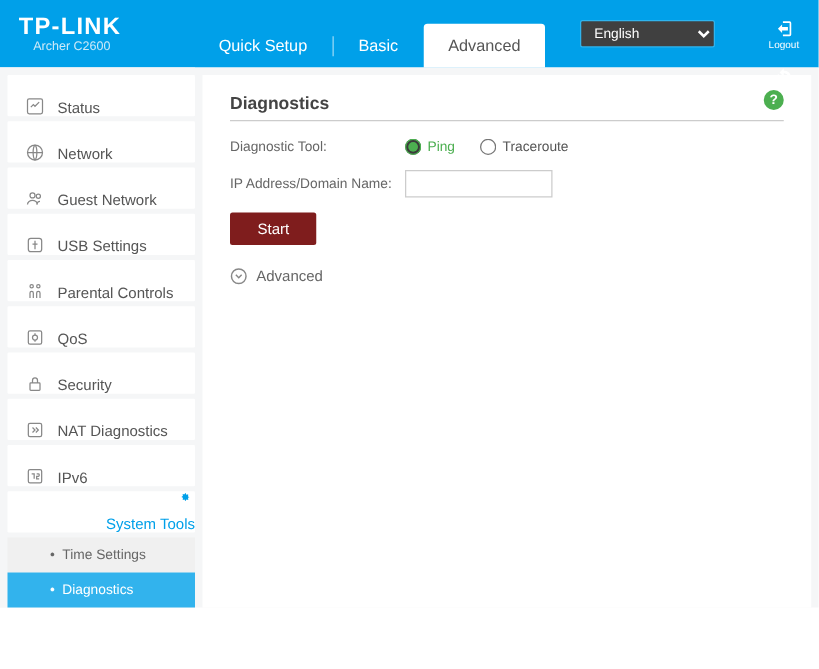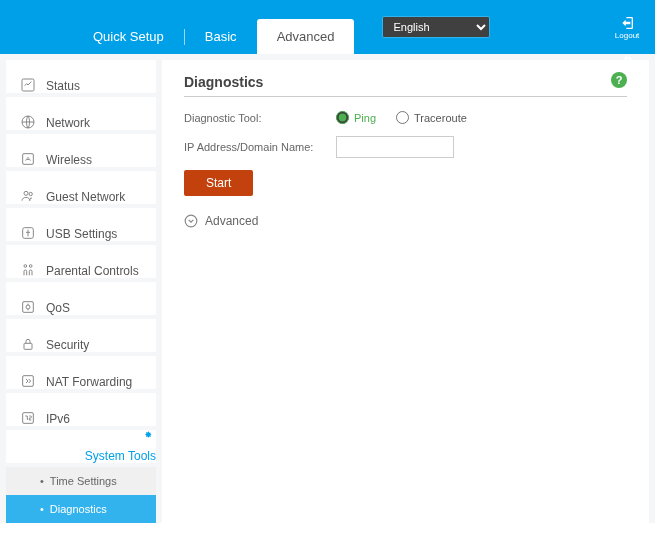--- a/index.html
+++ b/index.html
@@ -28,39 +28,43 @@
 .menu-item svg { width: 16px; height: 16px; fill: none; stroke: #888; stroke-width: 1.5; }
 .menu-item.active svg { stroke: #00a0e9; fill: #00a0e9; }
 .sub-item { width: 150px; height: 28px; display: flex; align-items: center; padding-left: 34px; font-size: 11px; cursor: pointer; color: #666; background: #f0f0f0; }
 .sub-item::before { content: "•"; margin-right: 6px; }
 .sub-item.active { background: #32b3ed; color: #fff; }
 
 .content { flex: 1; padding: 14px 22px; background: #fff; margin: 6px 6px 0 6px; position: relative; }
 .page-title { font-size: 14px; font-weight: bold; color: #444; border-bottom: 1px solid #ccc; padding-bottom: 6px; margin-bottom: 14px; }
 .help-icon { position: absolute; right: 22px; top: 12px; width: 16px; height: 16px; background: #4caf50; border-radius: 50%; color: #fff; text-align: center; line-height: 16px; font-size: 11px; font-weight: bold; cursor: pointer; }
 
-.form-row { display: flex; align-items: center; margin-bottom: 12px; font-size: 11px; gap: 12px; }
+.form-row { display: flex; align-items: center; margin-bottom: 12px; font-size: 11px; }
 .form-label { width: 140px; color: #666; }
 .radio-group { display: flex; gap: 20px; }
 .radio-opt { display: flex; align-items: center; gap: 5px; cursor: pointer; }
 .radio-opt input { accent-color: #4caf50; }
 .radio-opt.checked { color: #4caf50; }
 .text-input { width: 118px; height: 22px; border: 1px solid #ccc; padding: 2px 6px; font-size: 11px; }
 
-.btn-start { background: #c2410c; color: #fff; border: none; padding: 6px 22px; font-size: 12px; cursor: pointer; border-radius: 2px; }
+.btn-start { background: #7f1d1d; color: #fff; border: none; padding: 6px 22px; font-size: 12px; cursor: pointer; border-radius: 2px; }
 
 .adv-toggle { display: flex; align-items: center; gap: 7px; margin-top: 18px; margin-bottom: 10px; color: #666; font-size: 12px; cursor: pointer; }
 .adv-toggle svg { width: 14px; height: 14px; }
 
 .result-box { border: 1px dashed #ccc; min-height: 130px; padding: 12px; font-size: 11px; color: #555; }
 </style>
 </head>
 <body>
 
 <div class="header">
+  <div class="logo-area">
+    <span class="brand">TP-LINK</span>
+    <span class="model">Archer C2600</span>
+  </div>
   <div class="tabs">
     <div class="tab">Quick Setup</div>
     <div class="divider-v"></div>
     <div class="tab">Basic</div>
     <div class="tab active">Advanced</div>
   </div>
   <div class="lang">
     <select>
       <option>English</option>
     </select>
@@ -98,27 +102,20 @@
       </div>
     <div class="menu-item">
         <svg viewBox="0 0 24 24">
           <circle cx="12" cy="12" r="9"></circle>
           <path d="M3 12h18M12 3c3 3 3 15 0 18M12 3c-3 3-3 15 0 18"></path>
         </svg>
         <span>Network</span>
       </div>
     <div class="menu-item">
         <svg viewBox="0 0 24 24">
-          <rect x="4" y="4" width="16" height="16" rx="2"></rect>
-          <path d="M8 14c2-2 6-2 8 0M10 11c1-1 3-1 4 0"></path>
-        </svg>
-        <span>Wireless</span>
-      </div>
-    <div class="menu-item">
-        <svg viewBox="0 0 24 24">
           <circle cx="9" cy="8" r="3"></circle>
           <circle cx="16" cy="9" r="2.5"></circle>
           <path d="M3 19c0-3 3-5 6-5s6 2 6 5M14 19c0-2 2-4 4-4"></path>
         </svg>
         <span>Guest Network</span>
       </div>
     <div class="menu-item">
         <svg viewBox="0 0 24 24">
           <rect x="4" y="4" width="16" height="16" rx="3"></rect>
           <path d="M12 7v10M9 11h6"></path>
@@ -146,21 +143,21 @@
           <rect x="6" y="11" width="12" height="9" rx="1"></rect>
           <path d="M9 11V8a3 3 0 016 0v3"></path>
         </svg>
         <span>Security</span>
       </div>
     <div class="menu-item">
         <svg viewBox="0 0 24 24">
           <rect x="4" y="4" width="16" height="16" rx="2"></rect>
           <path d="M9 9l3 3-3 3M13 9l3 3-3 3"></path>
         </svg>
-        <span>NAT Forwarding</span>
+        <span>NAT Diagnostics</span>
       </div>
     <div class="menu-item">
         <svg viewBox="0 0 24 24">
           <rect x="4" y="4" width="16" height="16" rx="2"></rect>
           <path d="M8 9h3v6M14 9h2a1 1 0 011 1v1a1 1 0 01-1 1h-2v3h3"></path>
         </svg>
         <span>IPv6</span>
       </div>
     <div class="menu-item active">
         <svg viewBox="0 0 24 24" style="fill:#00a0e9;stroke:none">

